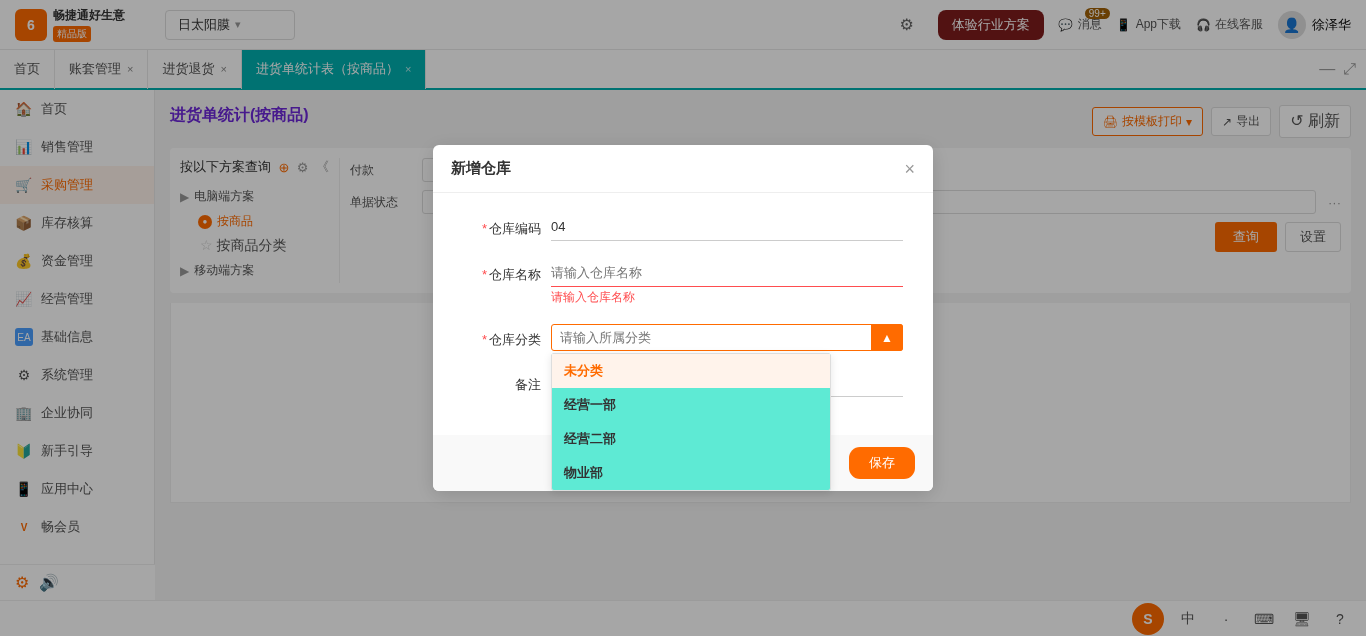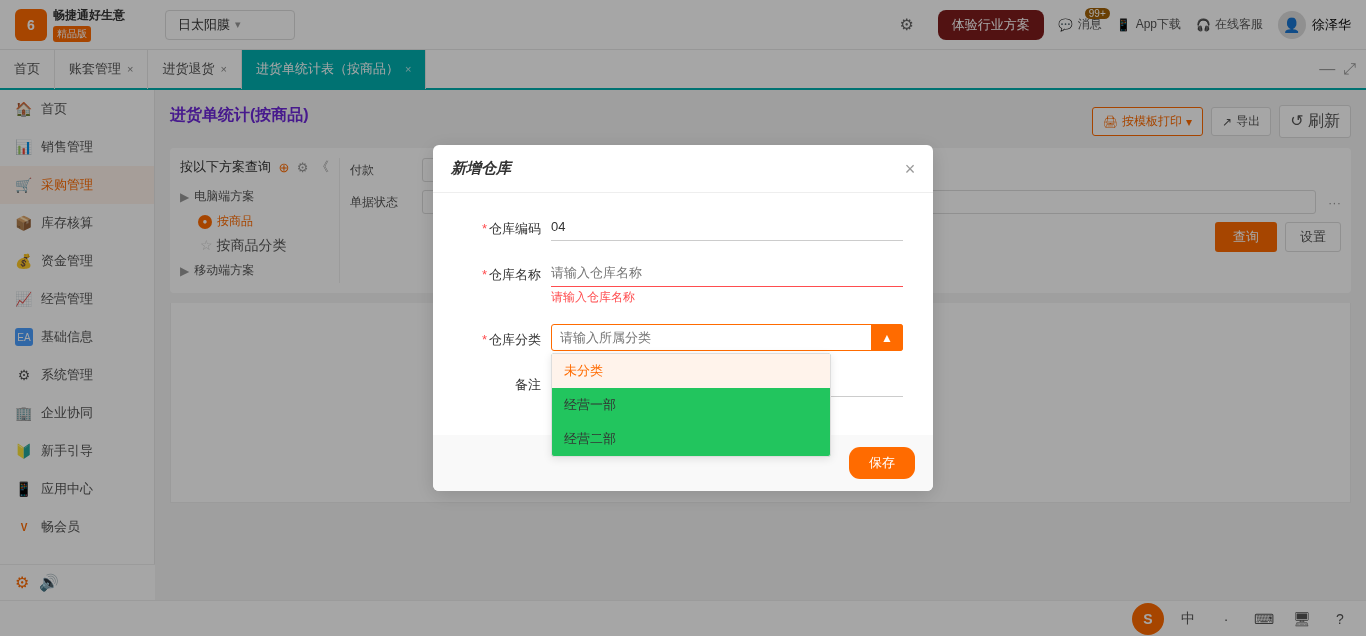--- a/index.html
+++ b/index.html
@@ -405,21 +405,20 @@
       width: 500px;
       box-shadow: 0 4px 20px rgba(0,0,0,0.15);
       position: relative;
     }
     .dialog-header {
       padding: 14px 18px;
       border-bottom: 1px solid #eee;
       display: flex;
       align-items: center;
       justify-content: space-between;
-      font-style: italic;
     }
     .dialog-title {
       font-size: 15px;
       font-weight: bold;
       color: #333;
     }
     .dialog-close {
       cursor: pointer;
       color: #999;
       font-size: 18px;
@@ -497,27 +496,28 @@
       justify-content: center;
       color: #fff;
       cursor: pointer;
       font-size: 12px;
     }
     .dropdown-list {
       position: absolute;
       top: 100%;
       left: 0;
       right: 0;
-      background: #22c55e;
+      background: #5eead4;
       border: 1px solid #ddd;
       border-radius: 3px;
       z-index: 200;
       box-shadow: 0 2px 8px rgba(0,0,0,0.1);
       margin-top: 2px;
       width: 280px;
+      font-weight: bold;
     }
     .dropdown-item {
       padding: 8px 12px;
       cursor: pointer;
       font-size: 13px;
       color: #333;
     }
     .dropdown-item.selected { background: #fff3eb; color: #ff6b00; }
     .dialog-footer {
       padding: 12px 18px;
@@ -826,20 +826,21 @@
       <div class="form-row">
         <span class="form-label required">仓库分类</span>
         <div class="classify-wrapper">
           <input class="classify-input" placeholder="请输入所属分类" style="">
           <div class="classify-toggle">▲</div>
           
           <div class="dropdown-list">
             <div class="dropdown-item selected">未分类</div>
             <div class="dropdown-item">经营一部</div>
             <div class="dropdown-item">经营二部</div>
+            <div class="dropdown-item">物业部</div>
           </div>
         </div>
       </div>
 
       <div class="form-row">
         <span class="form-label">备注</span>
         <div class="form-input-wrapper">
           <input class="form-input" style="">
         </div>
       </div>

